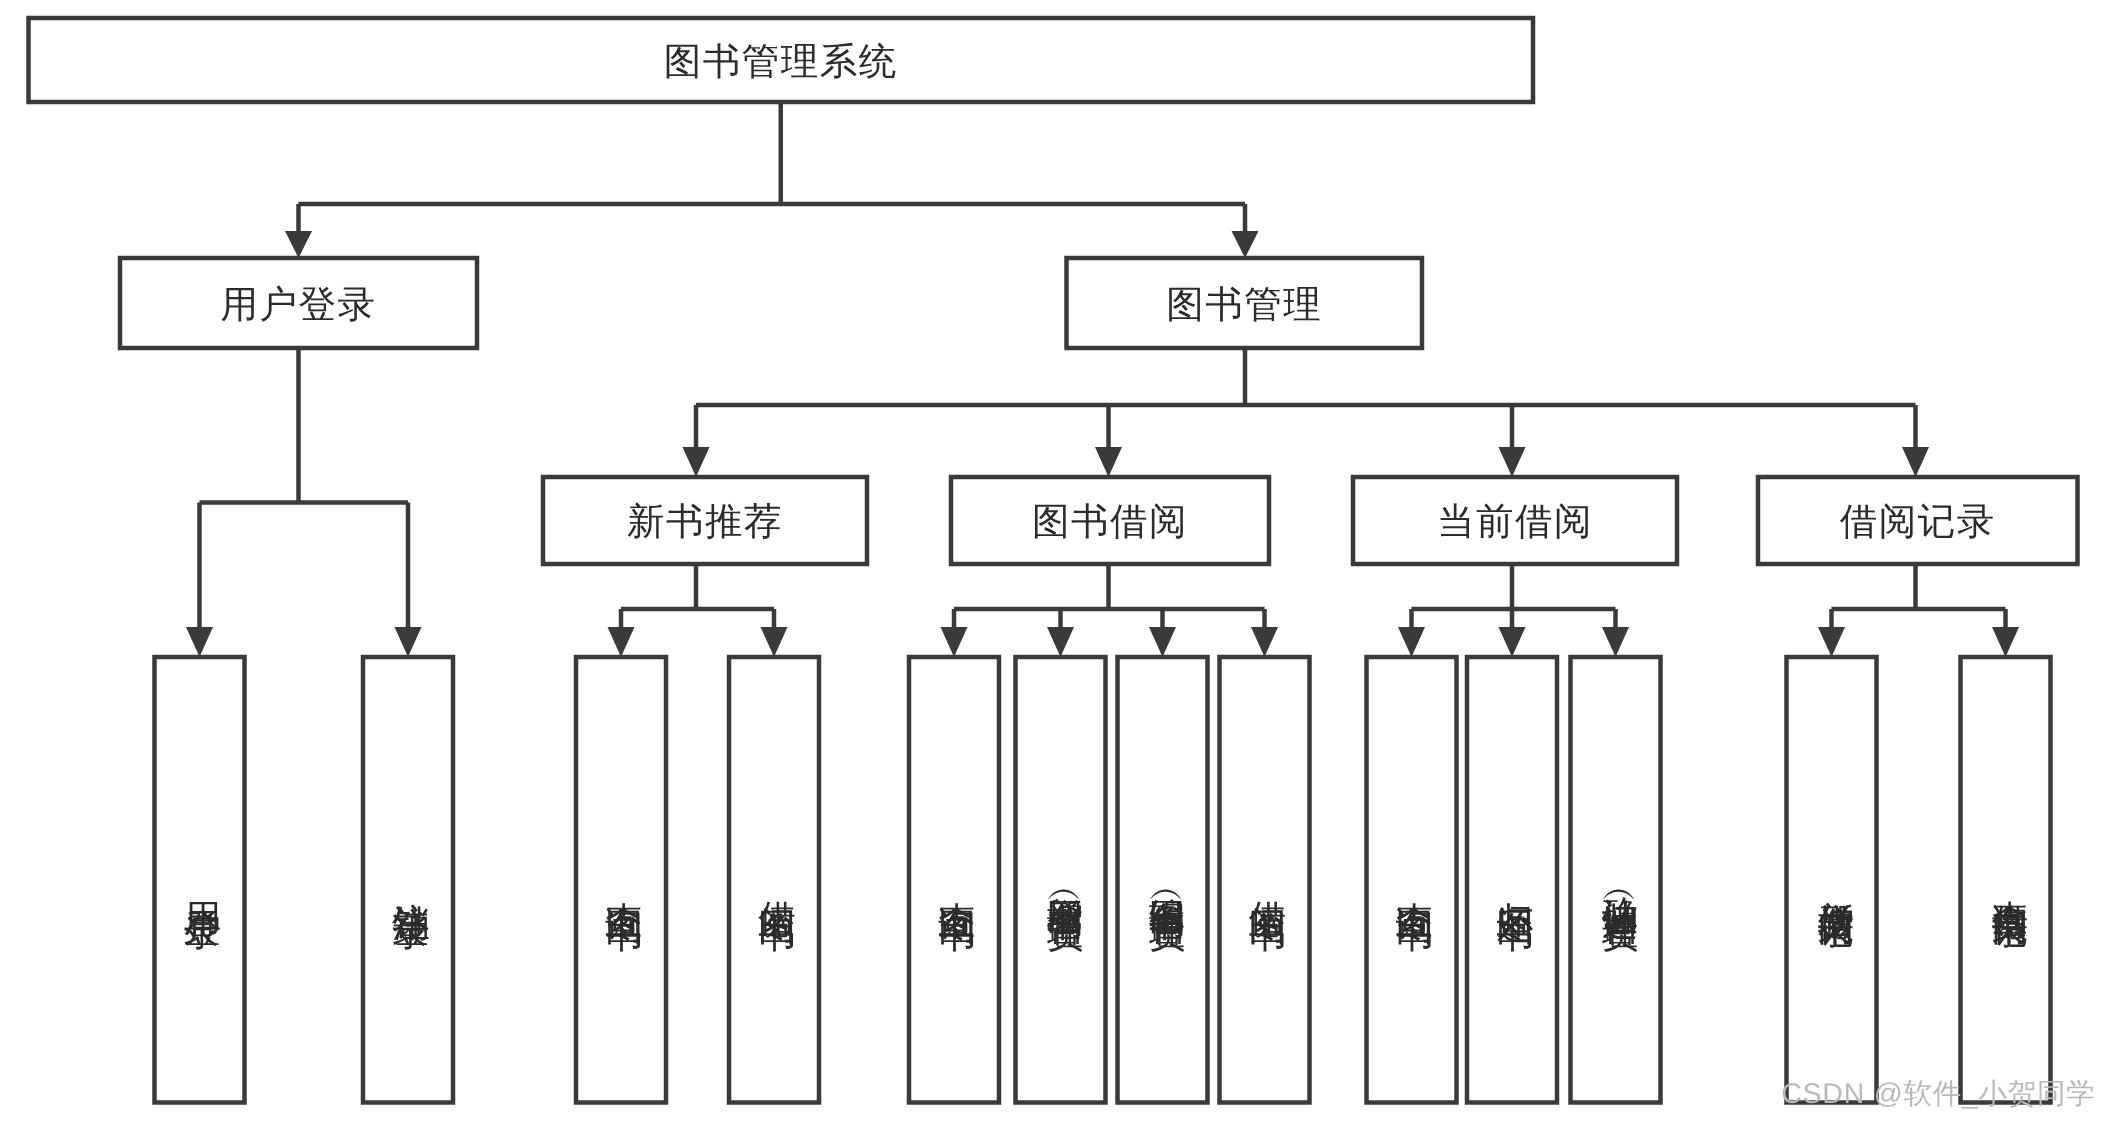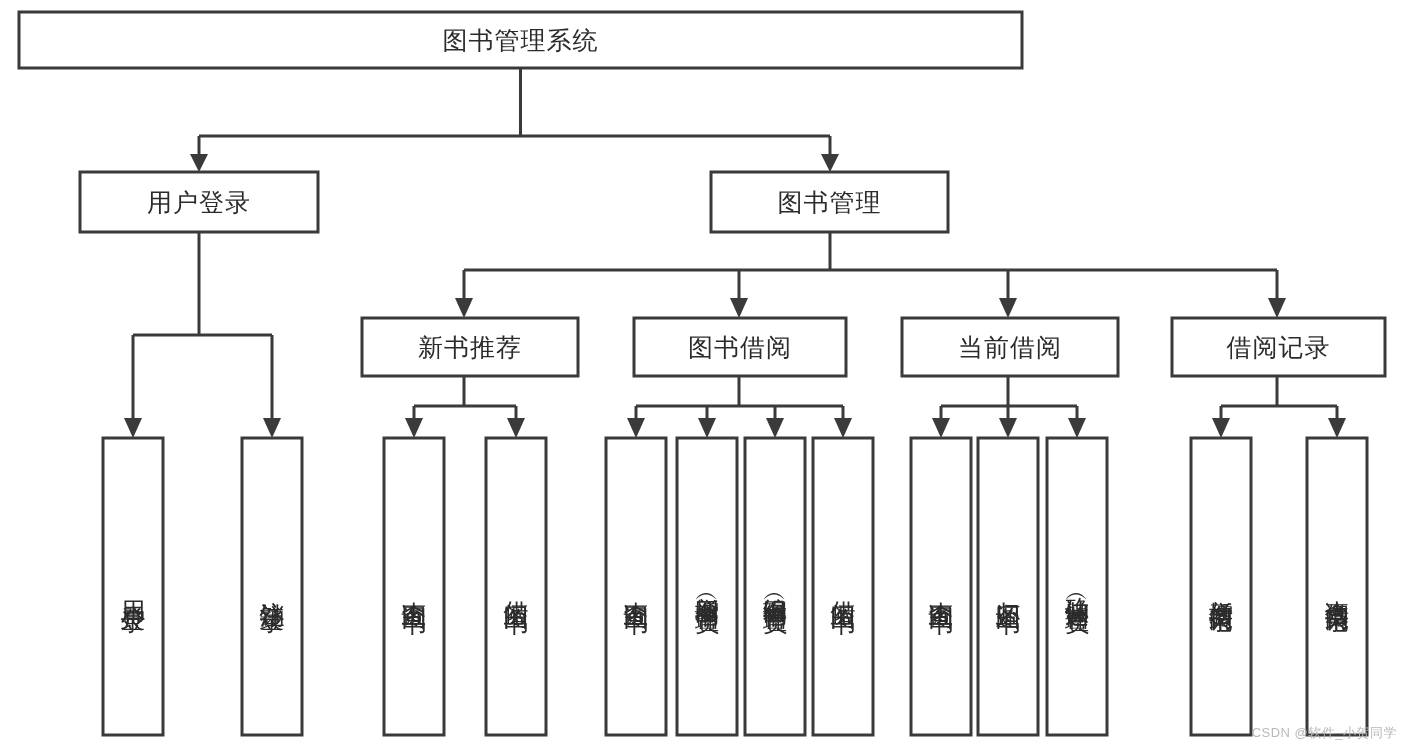--- a/index.html
+++ b/index.html
@@ -41,21 +41,21 @@
     fill: #3a3a3a;
     stroke: none;
   }
   .node-label {
     position: absolute;
     display: flex;
     align-items: center;
     justify-content: center;
     text-align: center;
     color: #2b2b2b;
-    font-family: Liberation Sans, sans-serif;
+    font-family: Liberation Mono, monospace;
     pointer-events: none;
     box-sizing: border-box;
   }
   .node-label.horizontal {
     writing-mode: horizontal-tb;
     font-size: 25px;
     letter-spacing: 1px;
   }
   .node-label.vertical {
     writing-mode: vertical-rl;
@@ -68,21 +68,21 @@
     writing-mode: vertical-rl;
     text-orientation: upright;
     font-size: 24px;
     letter-spacing: 2px;
     line-height: 1;
   }
   .watermark {
     position: absolute;
     right: 8px;
     bottom: 5px;
-    font-size: 13px;
+    font-size: 19px;
     color: #b9b9b9;
     font-family: "Liberation Sans", "DejaVu Sans", sans-serif;
     white-space: nowrap;
     letter-spacing: 0.5px;
   }
 </style>
 </head>
 <body>
 
 <div id="diagram-root">

